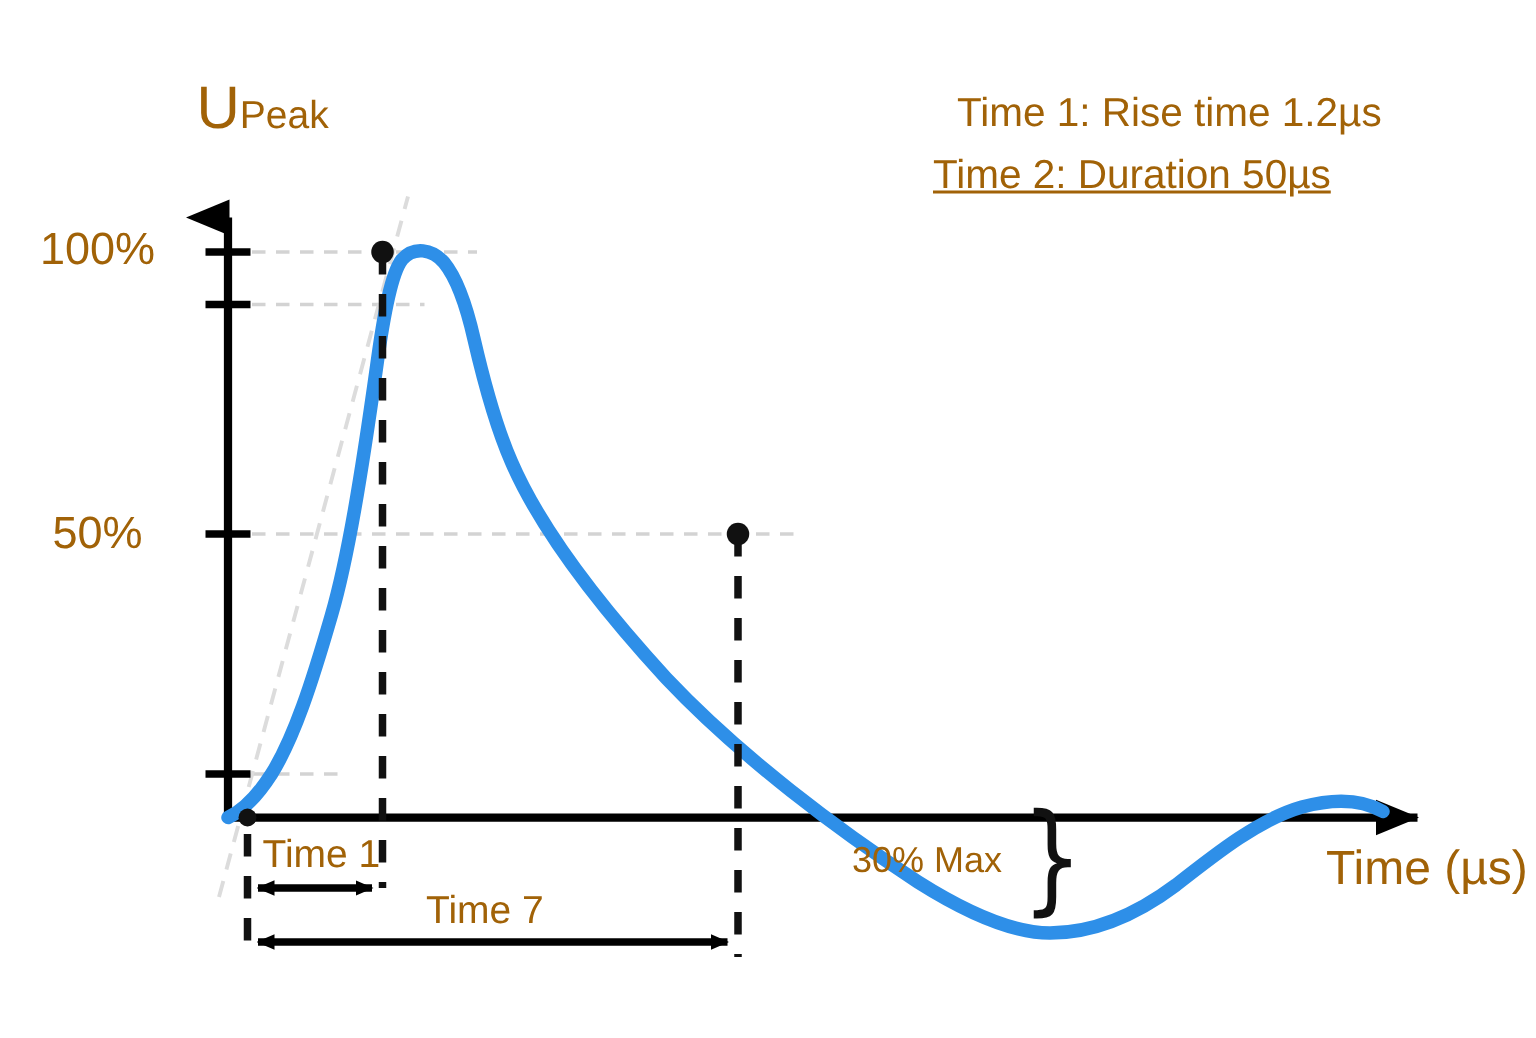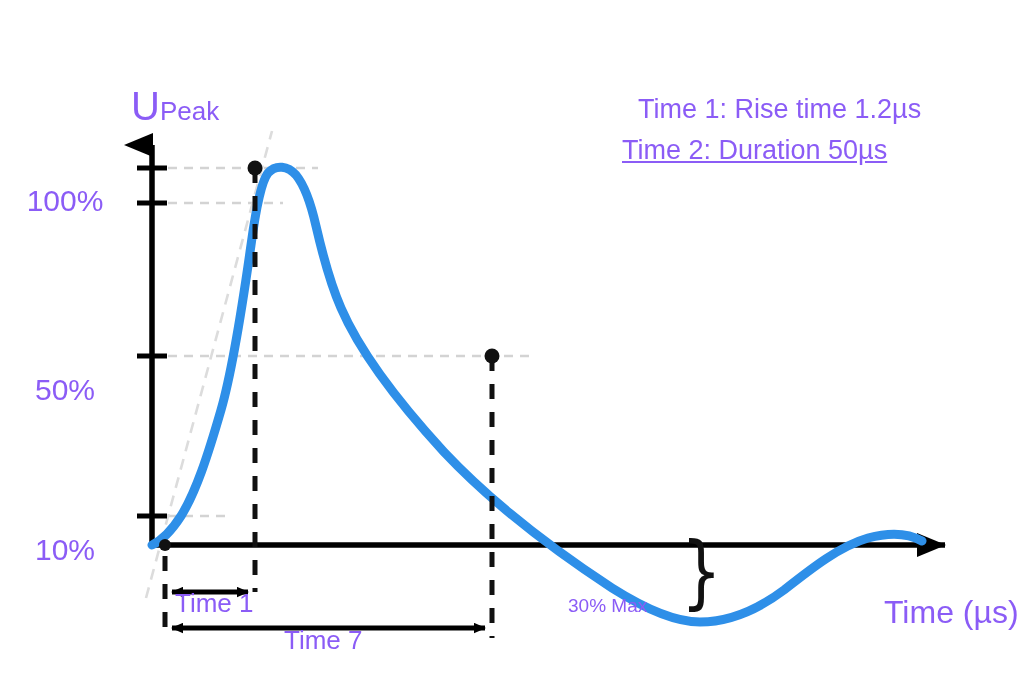--- a/index.html
+++ b/index.html
@@ -24,24 +24,23 @@
   svg#plot {
     position: absolute;
     left: 0;
     top: 0;
     width: 1024px;
     height: 692px;
     display: block;
   }
   .lbl {
     position: absolute;
-    color: #8b5cf6;
+    color: #a16207;
     white-space: nowrap;
     line-height: 1;
-    margin-top: 34px;
   }
   .tick-label {
     font-size: 30px;
     text-align: center;
   }
   .axis-title-y {
     font-size: 40px;
     letter-spacing: 0px;
   }
   .axis-title-y .sub {
@@ -50,21 +49,21 @@
   .axis-title-x {
     font-size: 32px;
   }
   .legend-line {
     font-size: 27px;
   }
   .dim-label {
     font-size: 26px;
   }
   .note-label {
-    font-size: 19px;
+    font-size: 24px;
   }
   .brace {
     position: absolute;
     font-size: 80px;
     line-height: 1;
     color: #111111;
     font-family: "DejaVu Sans", sans-serif;
     transform: scaleX(0.8);
   }
 </style>
@@ -134,21 +133,20 @@
     <line x1="172" y1="592" x2="248" y2="592" stroke="#000000" stroke-width="5" marker-start="url(#arrowBlackStart)" marker-end="url(#arrowBlack)"></line>
     <line x1="172" y1="628" x2="485" y2="628" stroke="#000000" stroke-width="5" marker-start="url(#arrowBlackStart)" marker-end="url(#arrowBlack)"></line>
   </svg>
 
   <div class="lbl axis-title-y" style="left:131px; top:52px;">
     <span>U</span><span class="sub">Peak</span>
   </div>
 
   <div class="lbl tick-label" style="left:0px; top:152px; width:130px;">100%</div>
   <div class="lbl tick-label" style="left:0px; top:341px; width:130px;">50%</div>
-  <div class="lbl tick-label" style="left:0px; top:501px; width:130px;">10%</div>
 
   <div class="lbl axis-title-x" style="left:884px; top:562px;">Time (µs)</div>
 
   <div class="lbl legend-line" style="left:638px; top:62px;">Time 1: Rise time 1.2µs</div>
   <div class="lbl legend-line" style="left:622px; top:103px;text-decoration:underline;">Time 2: Duration 50µs</div>
 
   <div class="lbl dim-label" style="left:175px; top:556px;">Time 1</div>
   <div class="lbl dim-label" style="left:284px; top:593px;">Time 7</div>
 
   <div class="lbl note-label" style="left:568px; top:562px;">30% Max</div>

